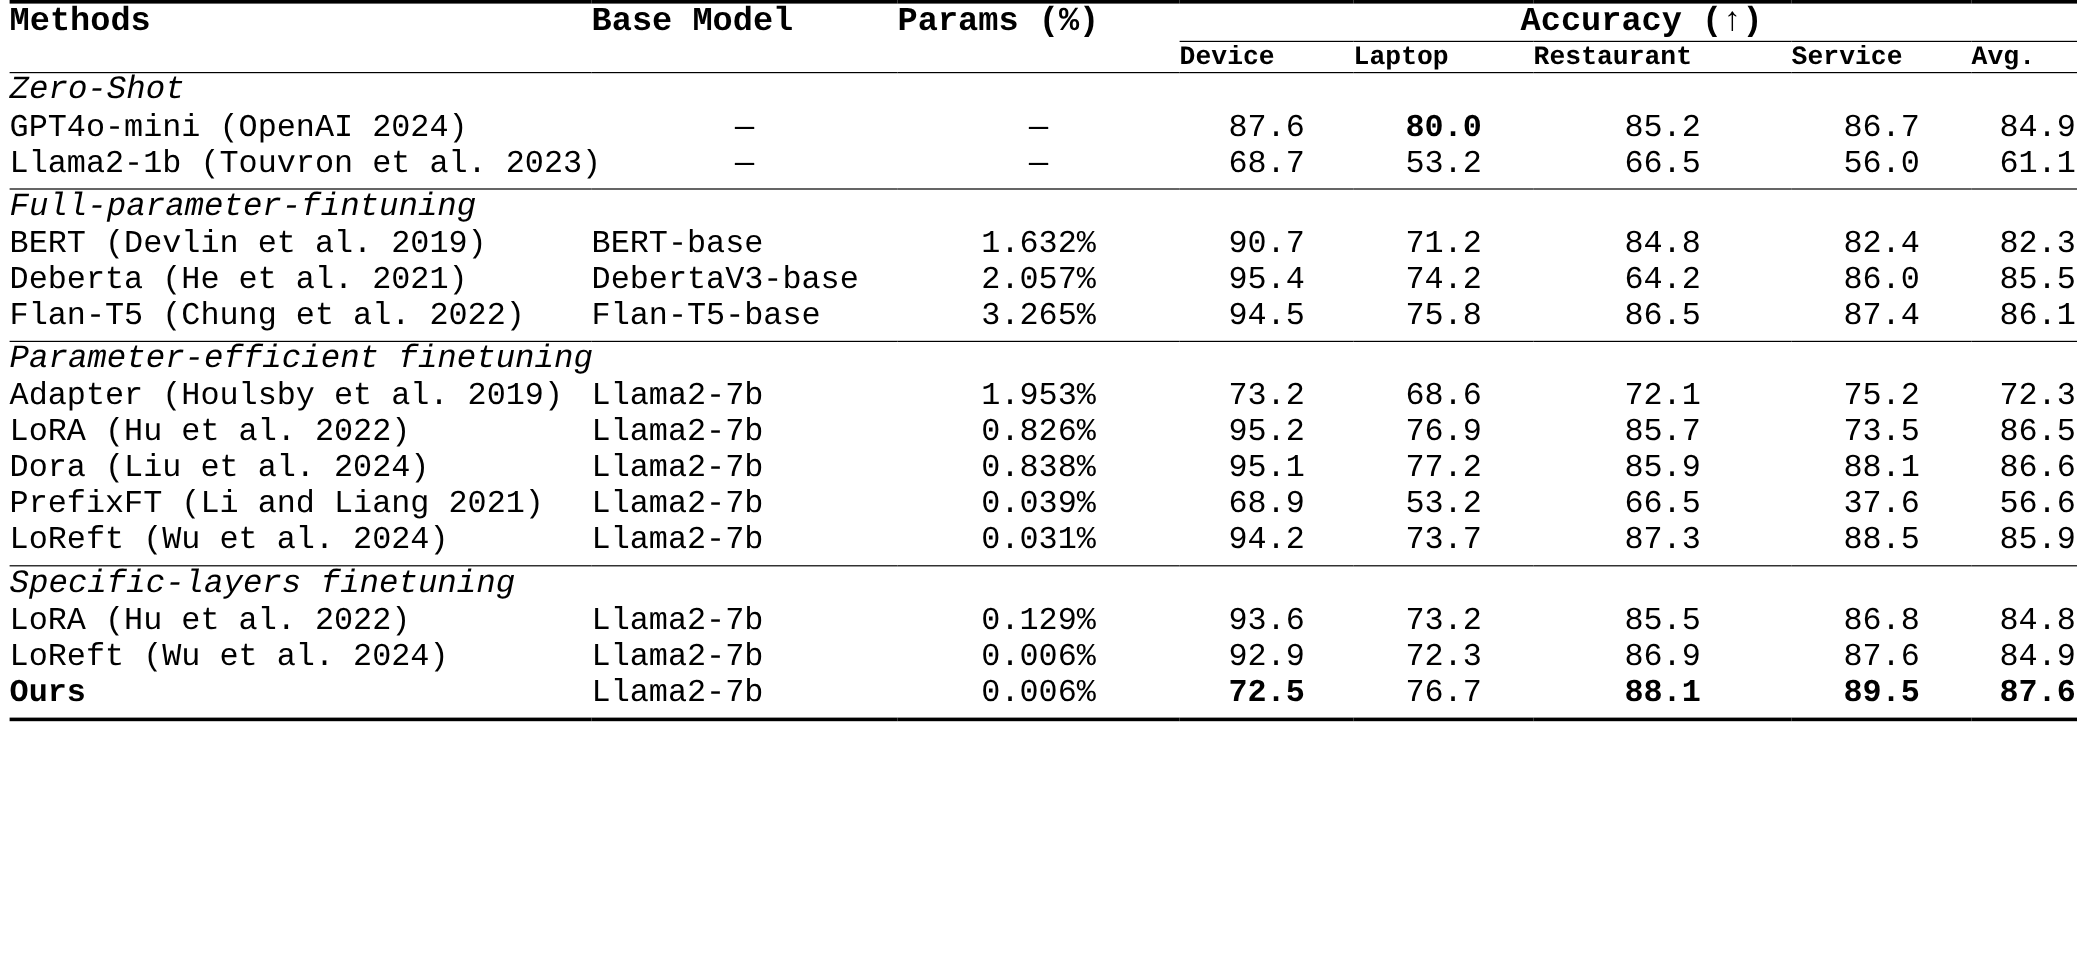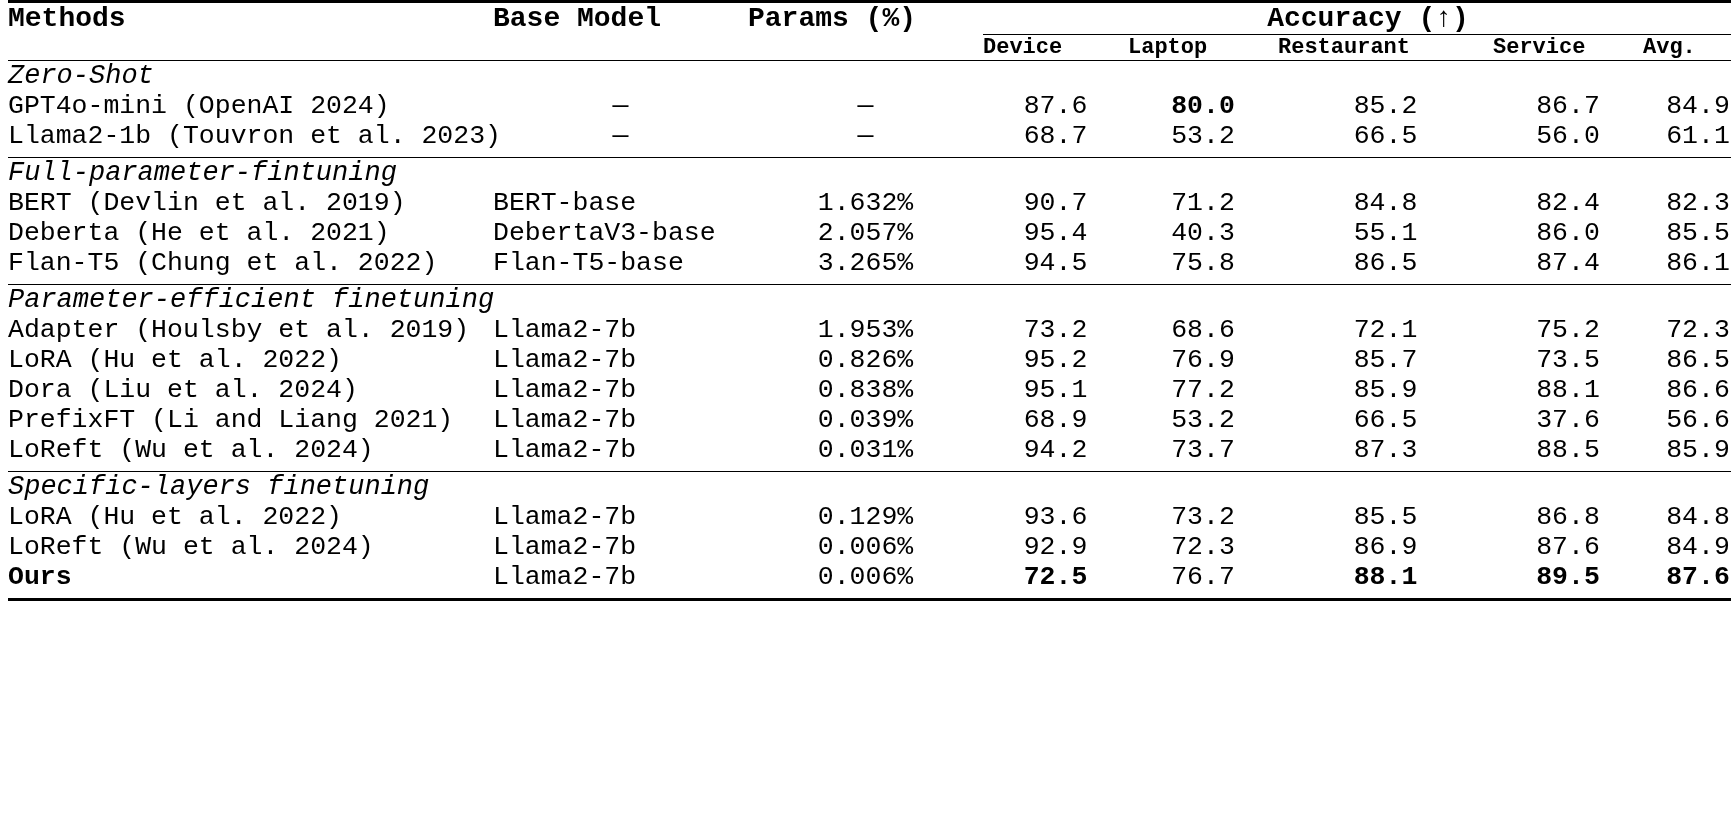--- a/index.html
+++ b/index.html
@@ -169,22 +169,22 @@
         <td class="row-cell num">71.2</td>
         <td class="row-cell num">84.8</td>
         <td class="row-cell num">82.4</td>
         <td class="row-cell num">82.3</td>
       </tr>
       <tr>
         <td class="row-cell">Deberta (He et al. 2021)</td>
         <td class="row-cell">DebertaV3-base</td>
         <td class="row-cell center">2.057%</td>
         <td class="row-cell num">95.4</td>
-        <td class="row-cell num">40.3</td>
-        <td class="row-cell num">55.1</td>
+        <td class="row-cell num">74.2</td>
+        <td class="row-cell num">64.2</td>
         <td class="row-cell num">86.0</td>
         <td class="row-cell num">85.5</td>
       </tr>
       <tr>
         <td class="row-cell">Flan-T5 (Chung et al. 2022)</td>
         <td class="row-cell">Flan-T5-base</td>
         <td class="row-cell center">3.265%</td>
         <td class="row-cell num">94.5</td>
         <td class="row-cell num">75.8</td>
         <td class="row-cell num">86.5</td>

